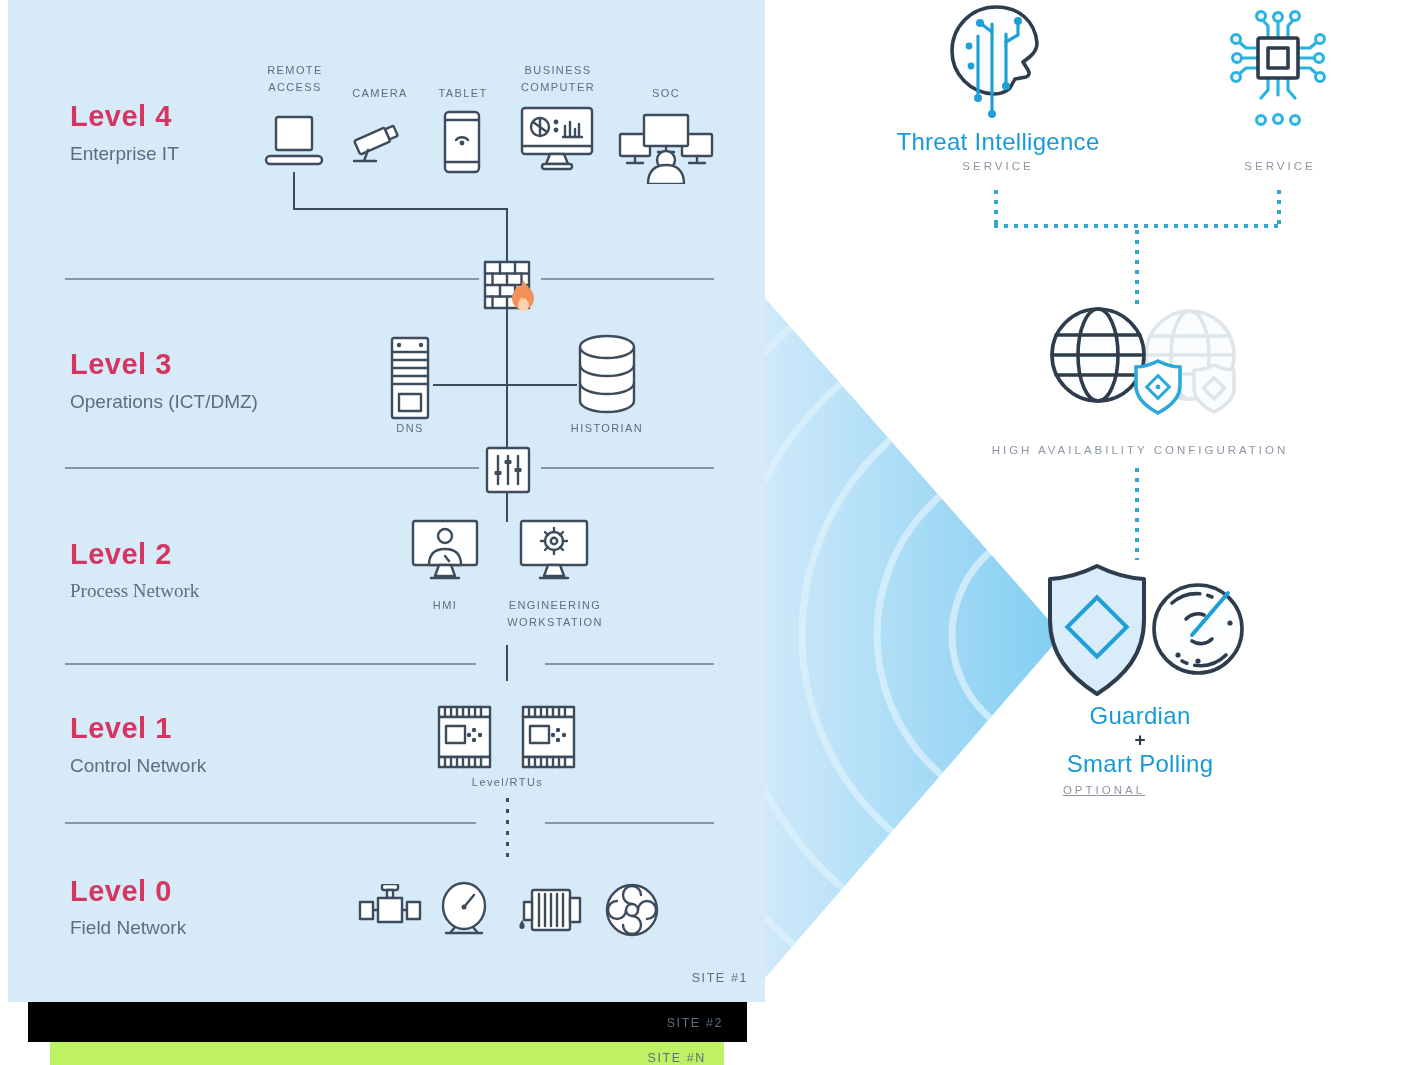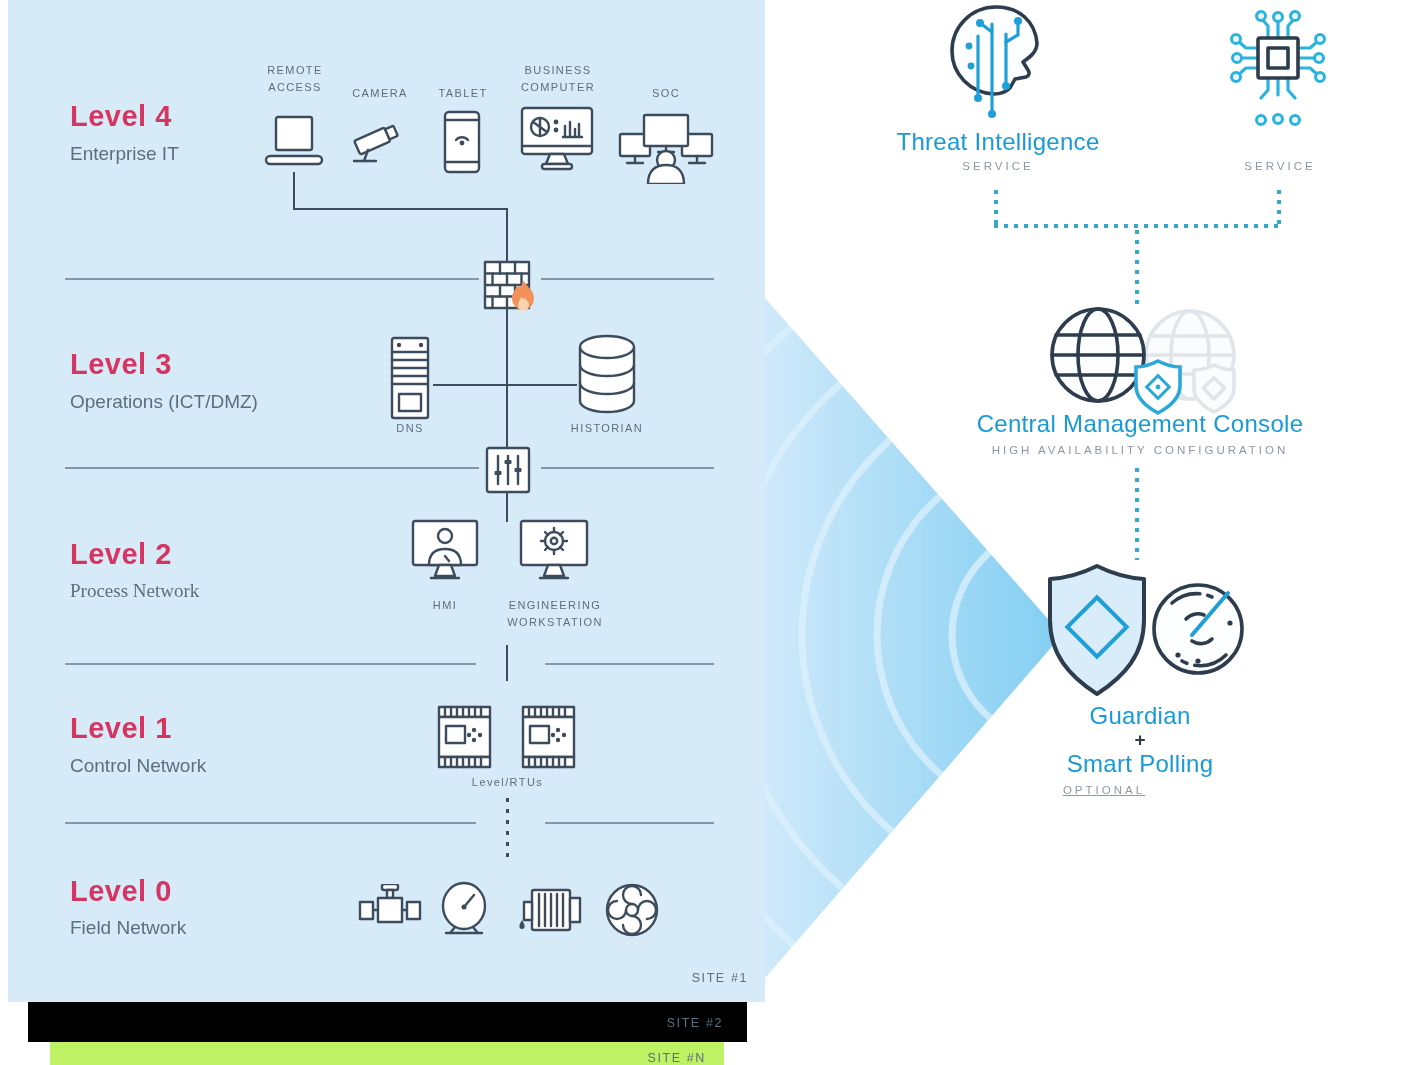--- a/index.html
+++ b/index.html
@@ -338,21 +338,20 @@
       <circle class="icdf" cx="60" cy="52" r="46" fill="#e3f0fa"></circle>
       <ellipse class="icd" cx="60" cy="52" rx="20" ry="46"></ellipse>
       <path class="icd" d="M18,32 h84 M14,52 h92 M18,72 h84"></path>
     </g>
     <g>
       <path d="M120,58 c9,4.5 15,6 22,6 v19 c0,12 -9,20 -22,27 c-13,-7 -22,-15 -22,-27 v-19 c7,0 13,-1.5 22,-6 z" fill="#ffffff" stroke="#2aa9d8" stroke-width="3.6"></path>
       <rect x="112" y="76" width="16" height="16" fill="none" stroke="#2aa9d8" stroke-width="3" transform="rotate(45 120 84)"></rect>
       <circle cx="120" cy="84" r="2.4" fill="#2aa9d8"></circle>
     </g>
   </svg>
-  <div class="r-title" style="left:955px;top:410px;width:370px;">Central Management Console</div>
   <div class="r-sub" style="left:955px;top:444px;width:370px;text-align:center;">HIGH AVAILABILITY CONFIGURATION</div>
 
   <svg class="icon" style="left:1040px;top:563px;" width="205" height="138" viewBox="0 0 205 138">
     <g>
       <circle class="icdf" cx="158" cy="66" r="44" fill="#ffffff"></circle>
       <path class="icd" d="M132,40 a37,37 0 0 1 40,-6" stroke-dasharray="30 8"></path>
       <path class="icd" d="M186,92 a37,37 0 0 1 -44,6" stroke-dasharray="34 8"></path>
       <path class="icd" d="M146,56 a16,16 0 0 1 18,-4"></path>
       <path class="icd" d="M172,76 a16,16 0 0 1 -20,2"></path>
       <line x1="152" y1="72" x2="188" y2="30" stroke="#1f9fd8" stroke-width="4" stroke-linecap="round"></line>

